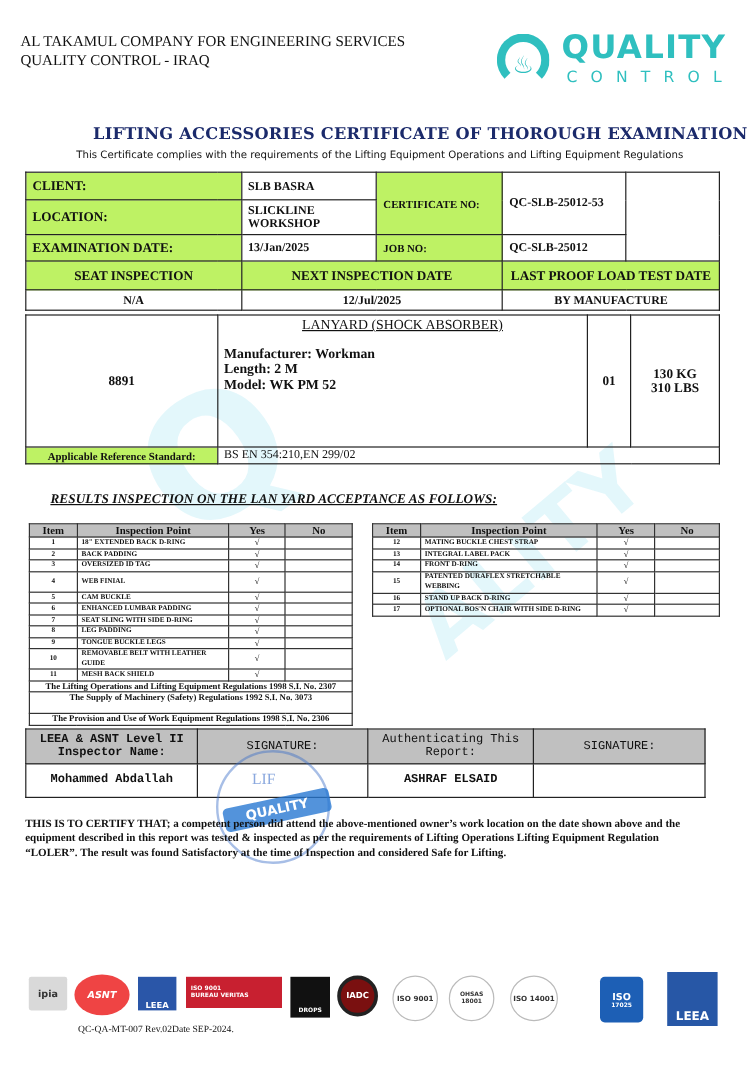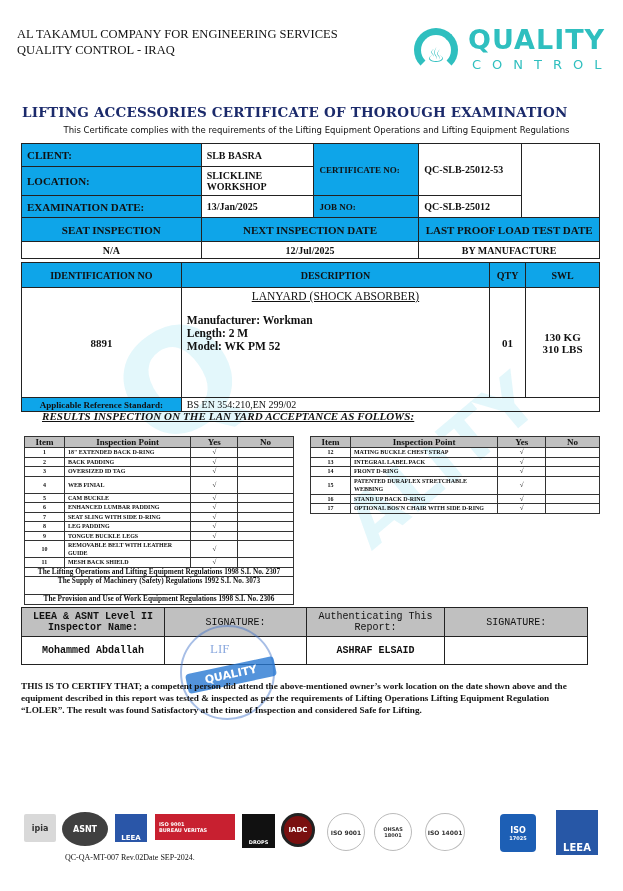--- a/index.html
+++ b/index.html
@@ -4,27 +4,27 @@
 <style>
   * { box-sizing: border-box; margin: 0; padding: 0; }
   body { width: 623px; height: 891px; background: #ffffff; position: relative; overflow: hidden; font-family: "Liberation Serif", serif; color: #111; }
   .abs { position: absolute; }
   .company { left: 17px; top: 26px; font-size: 12.5px; line-height: 16px; color: #111; }
   .logo { left: 412px; top: 22px; width: 185px; height: 56px; }
   .logo .ring { position: absolute; left: 2px; top: 6px; width: 44px; height: 44px; border: 7px solid #2fbfbf; border-radius: 50%; border-bottom-color: transparent; }
   .logo .flame { position: absolute; left: 14px; top: 22px; width: 20px; height: 22px; color: #2fbfbf; font-size: 20px; line-height: 22px; text-align: center; }
   .logo .q { position: absolute; left: 56px; top: 2px; font-family: "DejaVu Sans", sans-serif; font-weight: bold; font-size: 27px; color: #2fbfbf; letter-spacing: 1px; }
   .logo .c { position: absolute; left: 60px; top: 35px; font-family: "DejaVu Sans", sans-serif; font-size: 13px; color: #2fbfbf; letter-spacing: 11px; }
-  .title { left: 0; width: 623px; top: 104px; text-align: left; font-family: "DejaVu Serif", serif; font-weight: bold; font-size: 13.5px; color: #1b2a6b; letter-spacing: 0.2px; padding-left: 22px; }
+  .title { left: 0; width: 623px; top: 104px; text-align: right; font-family: "DejaVu Serif", serif; font-weight: bold; font-size: 13.5px; color: #1b2a6b; letter-spacing: 0.2px; padding-left: 22px; }
   .subtitle { left: 0; width: 623px; top: 125px; text-align: center; font-family: "DejaVu Sans", sans-serif; font-size: 8.5px; color: #111; padding-left: 10px; }
 
   table { border-collapse: collapse; }
   .info { left: 21px; top: 143px; width: 579px; }
   .info td { border: 1px solid #222; font-weight: bold; font-size: 11px; padding: 0 5px; vertical-align: middle; }
-  .grey { background: #0ea5e9; margin-left: 11px; }
+  .grey { background: #bef264; margin-left: 11px; }
   .c { text-align: center; }
   .sm { font-size: 9px !important; }
 
   .std-label { font-size: 9px !important; }
   .results-title { left: 42px; top: 410px; font-weight: bold; font-style: italic; text-decoration: underline; font-size: 11px; letter-spacing: 0.1px; }
 
   .insp { font-size: 6px; }
   .insp td, .insp th { border: 1px solid #333; padding: 0 3px; font-weight: bold; height: 9.5px; line-height: 8px; }
   .insp th { background: #c0c0c0; font-size: 9px; height: 11px; }
   .insp td.num { text-align: center; }
@@ -111,26 +111,20 @@
   </table>
 
 <table class="abs info" style="top:262px">
   <colgroup>
     <col style="width:160px">
       <col style="width:309px">
       <col style="width:36px">
       <col style="width:74px">
   </colgroup>
   <tbody>
-      <tr style="height:25px">
-    <td class="grey c" style="font-size:10px">IDENTIFICATION NO</td>
-    <td class="grey c" style="font-size:10px">DESCRIPTION</td>
-    <td class="grey c" style="font-size:10px">QTY</td>
-    <td class="grey c" style="font-size:10px">SWL</td>
-  </tr>
   <tr style="height:110px">
     <td class="c">8891</td>
     <td style="vertical-align:top; padding-top:2px">
       <div class="c" style="text-decoration:underline; font-size:11.5px; font-weight:normal; margin-bottom:12px">LANYARD (SHOCK ABSORBER)</div>
       <div style="font-size:11.5px; line-height:13px">Manufacturer: Workman</div>
       <div style="font-size:11.5px; line-height:13px">Length: 2 M</div>
       <div style="font-size:11.5px; line-height:13px">Model: WK PM 52</div>
     </td>
     <td class="c">01</td>
     <td class="c">
@@ -322,21 +316,21 @@
   <div class="lif">LIF</div>
   <div class="band">QUALITY</div>
 </div>
 
 <div class="abs certify">THIS IS TO CERTIFY THAT; a competent person did attend the above-mentioned owner’s work location on the date shown above and the equipment described in this report was tested &amp; inspected as per the requirements of Lifting Operations Lifting Equipment Regulation “LOLER”. The result was found Satisfactory at the time of Inspection and considered Safe for Lifting.</div>
 
 <div class="abs badges">
   <div class="badge" style="left:2px; top:4px; width:32px; height:28px; background:#d9d9d9; font-size:8px; color:#333; border-radius:2px;">
       <span>ipia</span>
     </div>
-  <div class="badge" style="left:40px; top:2px; width:46px; height:34px; background:#404040; border-radius:50%; color:#fff; font-size:8px; ">
+  <div class="badge" style="left:40px; top:2px; width:46px; height:34px; background:#ef4444; border-radius:50%; color:#fff; font-size:8px; font-style:italic;">
       <span>ASNT</span>
     </div>
   <div class="badge" style="left:93px; top:4px; width:32px; height:28px; background:#2a56a8; color:#fff; font-size:7px; align-items:flex-end;">
       <span>LEEA</span>
     </div>
   <div class="badge" style="left:133px; top:4px; width:80px; height:26px; background:#c82030; color:#fff; font-size:5px; flex-direction:column; align-items:flex-start; padding-left:4px;">
     <span>ISO 9001</span>
     <span>BUREAU VERITAS</span>
   </div>
   <div class="badge" style="left:220px; top:4px; width:33px; height:34px; background:#111; color:#fff; font-size:5px; align-items:flex-end; padding-bottom:3px;">

